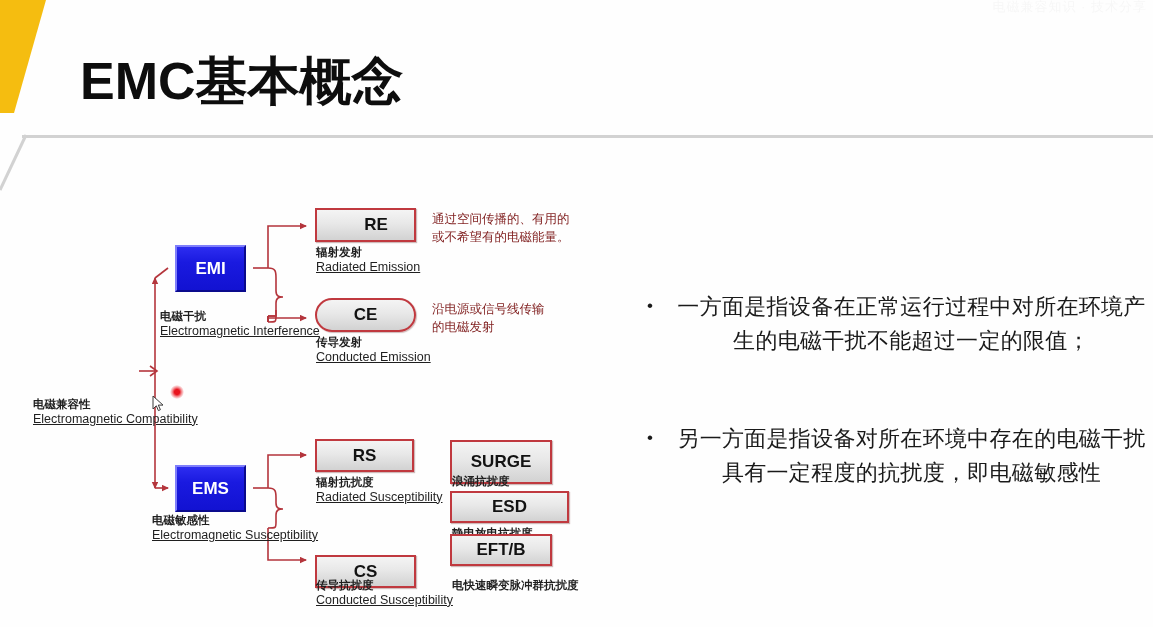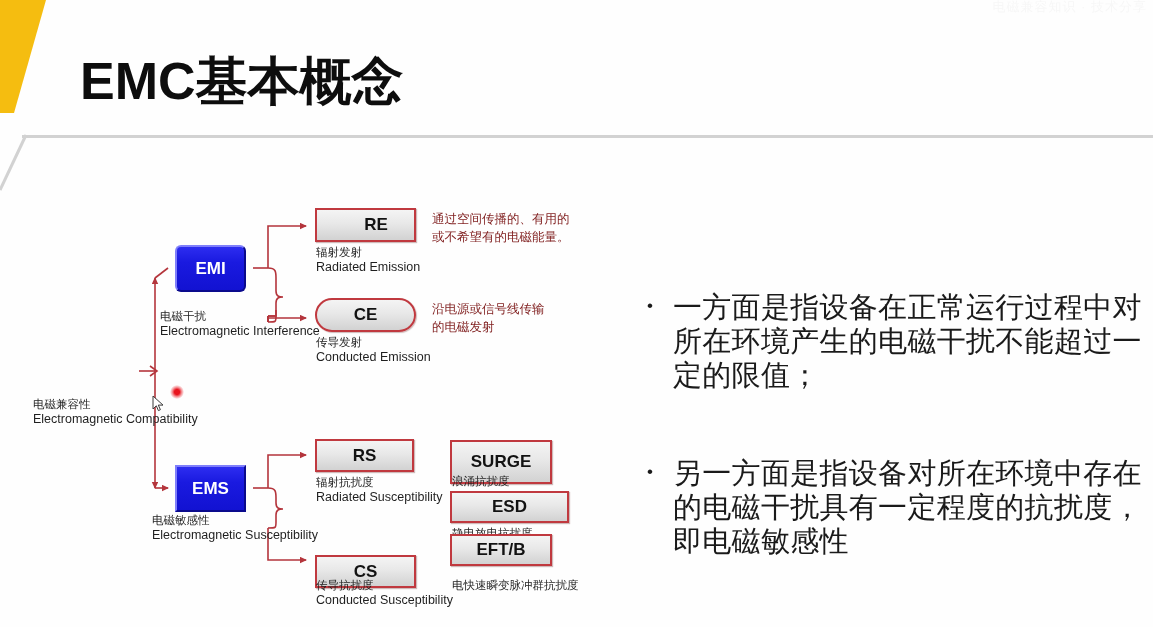--- a/index.html
+++ b/index.html
@@ -59,43 +59,43 @@
   }
   
   .node-blue{
     background:linear-gradient(180deg,#2d2df0 0%,#1a1ae0 35%,#1212d2 100%);
     border-top:2px solid #7f7ffb;
     border-left:2px solid #7f7ffb;
     border-right:2px solid #0a0a8c;
     border-bottom:2px solid #0a0a8c;
     color:#ffffff;font-size:17px;
   }
-  .node-emi{left:175px;top:95px;width:71px;height:47px;border-radius:6px;}
+  .node-emi{left:175px;top:95px;width:71px;height:47px;}
   .node-ems{left:175px;top:315px;width:71px;height:47px;}
 
   
   .node-box{
     background:linear-gradient(180deg,#f4f4f4 0%,#e8e8e8 45%,#d2d2d2 100%);
     border:2px solid #c0393f;
     color:#121212;font-size:17px;
     box-shadow:1px 1px 1px rgba(120,60,60,.35);
   }
   .node-re   {left:315px;top:58px; width:101px;height:34px;padding-left:21px;}
   .node-ce   {left:315px;top:148px;width:101px;height:34px;border-radius:17px;}
   .node-rs   {left:315px;top:289px;width:99px;height:33px;}
   .node-cs   {left:315px;top:392px;width:101px;height:33px;margin-top:13px;}
   .node-surge{left:450px;top:290px;width:102px;height:44px;}
   .node-esd  {left:450px;top:341px;width:119px;height:32px;}
   .node-eftb {left:450px;top:384px;width:102px;height:32px;}
 
   
   .cap{position:absolute;color:#1a1a1a;line-height:1.18;white-space:nowrap;}
-  .cap .cn{display:block;font-size:11.5px;color:#1f1f1f;}
+  .cap .cn{display:block;font-size:11.5px;color:#1f1f1f;font-weight:bold;}
   .cap .en{display:block;font-size:12.5px;color:#1f1f1f;
-           font-family:"Liberation Sans","DejaVu Sans",sans-serif;}
+           font-family:"Liberation Sans","DejaVu Sans",sans-serif;text-decoration:underline;}
   .cap-emc{left:33px;top:248px;}
   .cap-emi{left:160px;top:160px;}
   .cap-ems{left:152px;top:364px;}
   .cap-re {left:316px;top:96px;}
   .cap-ce {left:316px;top:186px;}
   .cap-rs {left:316px;top:326px;}
   .cap-cs {left:316px;top:429px;}
   .cap-surge{left:452px;top:325px;}
   .cap-esd  {left:452px;top:377px;}
   .cap-eftb {left:452px;top:429px;}
@@ -117,22 +117,23 @@
   }
 
   
   .bullets{position:absolute;left:640px;top:290px;width:510px;z-index:5;}
   .bullet{display:flex;align-items:flex-start;margin-bottom:64px;}
   .bullet .dot{
     flex:0 0 auto;width:26px;font-size:17px;line-height:32px;
     color:#1a1a1a;text-align:left;padding-left:7px;
   }
   .bullet .btext{
-    font-size:29px;line-height:34px;color:#1a1a1a;
+    font-size:22px;line-height:34px;color:#1a1a1a;
     letter-spacing:.3px;
+    text-align:center;
   }
 </style>
 </head>
 <body>
 
 <div class="slide">
 
   <div class="watermark">电磁兼容知识 · 技术分享</div>
   <div class="corner-wedge"></div>
   <h1 class="title">EMC基本概念</h1>

